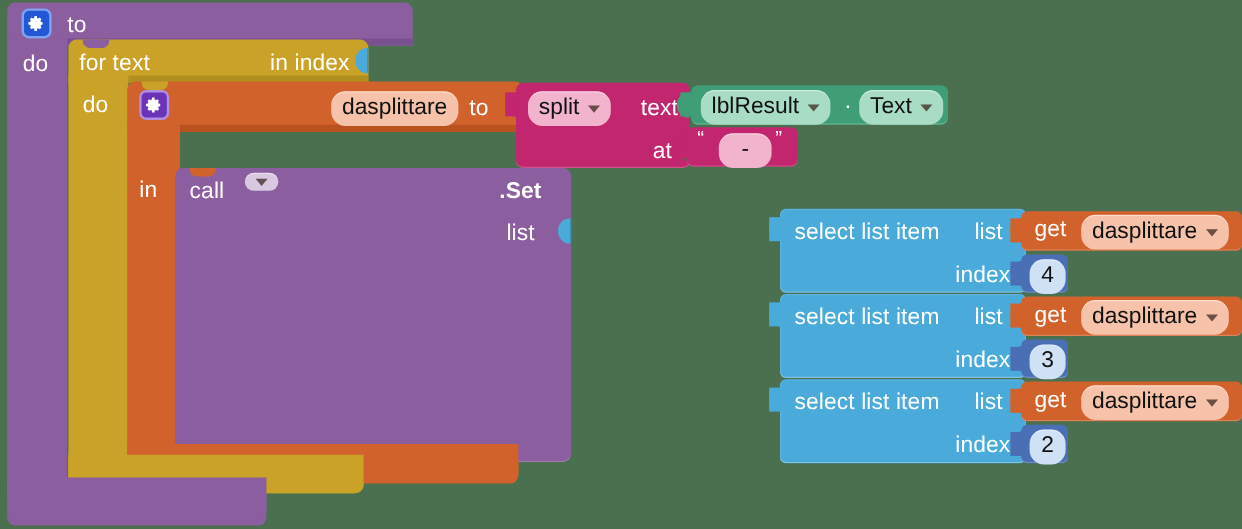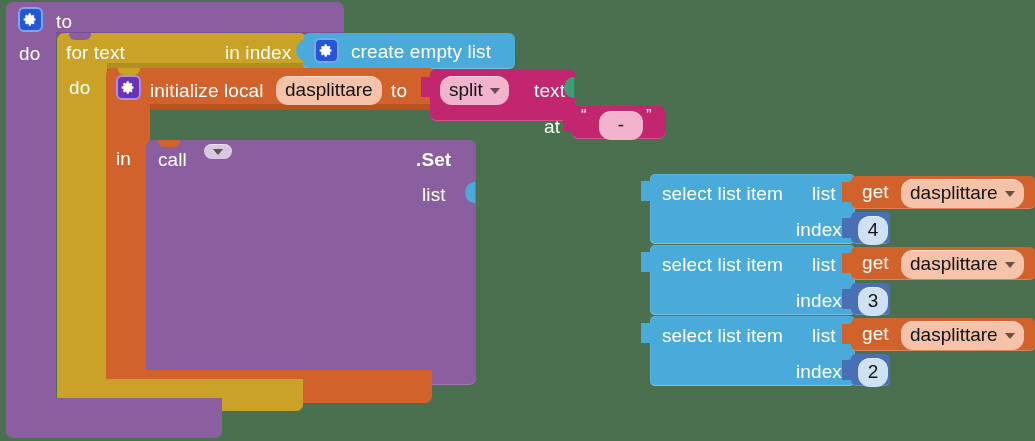--- a/index.html
+++ b/index.html
@@ -112,64 +112,66 @@
 
     <div style="position:absolute; left:12px; top:0px; width:22px; height:7px; background:#8b5ea0; border-radius:0 0 6px 6px;"></div>
 
     <span class="lbl" style="position:absolute; left:9px; top:10px;">for text</span>
     <span class="lbl" style="position:absolute; left:168px; top:10px;">in index</span>
 
     <div class="socket" style="left:239px; top:7px; background:#4aabdb;"></div>
     <span class="lbl" style="position:absolute; left:12px; top:45px;">do</span>
   </div>
 
-  <div class="blk" style="left:303px; top:33px; width:212px; height:36px; background:#4aabdb; border-radius:6px;
-              box-shadow: 0 -1px 0 rgba(255,255,255,.25) inset;">
-    <div class="gear blue" style="position:absolute; left:11px; top:5px;">
-      <svg viewBox="0 0 24 24">
-          <path fill="#fff" d="M12 8.2a3.8 3.8 0 100 7.6 3.8 3.8 0 000-7.6zm0 5.9a2.1 2.1 0 110-4.2 2.1 2.1 0 010 4.2z"></path>
-          <path fill="#fff" d="M20 13.6v-3.2l-2.2-.4a6.3 6.3 0 00-.7-1.7l1.3-1.8-2.3-2.3-1.8 1.3a6.3 6.3 0 00-1.7-.7L12.4 2H9.2l-.4 2.8c-.6.15-1.15.4-1.7.7L5.3 4.2 3 6.5l1.3 1.8c-.3.55-.55 1.1-.7 1.7L1 10.4v3.2l2.6.4c.15.6.4 1.15.7 1.7L3 17.5l2.3 2.3 1.8-1.3c.55.3 1.1.55 1.7.7l.4 2.8h3.2l.4-2.8c.6-.15 1.15-.4 1.7-.7l1.8 1.3 2.3-2.3-1.3-1.8c.3-.55.55-1.1.7-1.7z"></path>
-        </svg>
-    </div>
-    <span class="lbl" style="position:absolute; left:48px; top:9px;">create empty list</span>
-  </div>
 
   <div class="blk" style="left:106px; top:68px; width:330px; height:335px;">
     <div style="position:absolute; left:0; top:0; width:330px; height:40px; background:#d2622b; border-radius:7px 7px 0 0;"></div>
     <div style="position:absolute; left:0; top:36px; width:44px; height:290px; background:#d2622b;"></div>
     <div style="position:absolute; left:0; top:302px; width:326px; height:31px; background:#d2622b; border-radius:0 0 7px 7px;"></div>
     <div style="position:absolute; left:44px; top:36px; width:286px; height:6px; background:#b9521f;"></div>
     <div style="position:absolute; left:12px; top:0px; width:22px; height:7px; background:#c9a227; border-radius:0 0 6px 6px;"></div>
 
     <div class="gear violet" style="position:absolute; left:10px; top:7px;">
       <svg viewBox="0 0 24 24">
           <path fill="#fff" d="M12 8.2a3.8 3.8 0 100 7.6 3.8 3.8 0 000-7.6zm0 5.9a2.1 2.1 0 110-4.2 2.1 2.1 0 010 4.2z"></path>
           <path fill="#fff" d="M20 13.6v-3.2l-2.2-.4a6.3 6.3 0 00-.7-1.7l1.3-1.8-2.3-2.3-1.8 1.3a6.3 6.3 0 00-1.7-.7L12.4 2H9.2l-.4 2.8c-.6.15-1.15.4-1.7.7L5.3 4.2 3 6.5l1.3 1.8c-.3.55-.55 1.1-.7 1.7L1 10.4v3.2l2.6.4c.15.6.4 1.15.7 1.7L3 17.5l2.3 2.3 1.8-1.3c.55.3 1.1.55 1.7.7l.4 2.8h3.2l.4-2.8c.6-.15 1.15-.4 1.7-.7l1.8 1.3 2.3-2.3-1.3-1.8c.3-.55.55-1.1.7-1.7z"></path>
         </svg>
     </div>
-    <span class="lbl" style="position:absolute; left:44px; top:13px;">initialize local</span>
     <span class="field" style="position:absolute; left:170px; top:8px; background:#f6c3aa;">dasplittare</span>
     <span class="lbl" style="position:absolute; left:285px; top:13px;">to</span>
     <div class="socket" style="left:319px; top:10px; background:#c2266e;"></div>
     <span class="lbl" style="position:absolute; left:10px; top:81px;">in</span>
   </div>
 
-  <div class="blk" style="left:430px; top:69px; width:145px; height:52px; background:#c2266e; border-radius:6px;
+  <div class="blk" style="left:430px; top:69px; width:145px; height:71px; background:#c2266e; border-radius:6px;
               box-shadow: 0 -1px 0 rgba(255,255,255,.2) inset;">
     <div class="plug" style="top:8px; background:#c2266e;"></div>
     <span class="field" style="position:absolute; left:10px; top:7px; background:#f2b3cd;">
       <span>split</span>
       <span class="caret"></span>
     </span>
     <span class="lbl" style="position:absolute; left:104px; top:12px;">text</span>
     <span class="lbl" style="position:absolute; left:114px; top:48px;">at</span>
     <div class="socket" style="left:134px; top:8px; background:#3f9e76;"></div>
     <div class="socket" style="left:134px; top:44px;"></div>
   </div>
 
+  <div class="blk" style="left:576px; top:71px; width:214px; height:33px; background:#3f9e76; border-radius:6px;
+              box-shadow: 0 -1px 0 rgba(255,255,255,.25) inset;">
+    <div class="plug" style="top:6px; background:#3f9e76;"></div>
+    <span class="field" style="position:absolute; left:8px; top:4px; background:#a8dcc4;">
+      <span>lblResult</span>
+      <span class="caret"></span>
+    </span>
+    <span class="lbl" style="position:absolute; left:128px; top:4px;">.</span>
+    <span class="field" style="position:absolute; left:140px; top:4px; background:#a8dcc4;">
+      <span>Text</span>
+      <span class="caret"></span>
+    </span>
+  </div>
 
   <div class="blk" style="left:572px; top:106px; width:93px; height:33px; background:#c2266e; border-radius:6px;
               box-shadow: 0 -1px 0 rgba(255,255,255,.2) inset;">
     <div class="plug" style="top:6px; background:#c2266e;"></div>
     <span class="lbl" style="position:absolute; left:9px; top:1px; font-size:17px;">“</span>
     <span class="field" style="position:absolute; left:27px; top:5px; min-width:26px; justify-content:center; background:#f2b3cd;">-</span>
     <span class="lbl" style="position:absolute; left:74px; top:1px; font-size:17px;">”</span>
   </div>
 
   <div class="blk" style="left:146px; top:140px; width:330px; height:245px; background:#8b5ea0; border-radius:7px;

